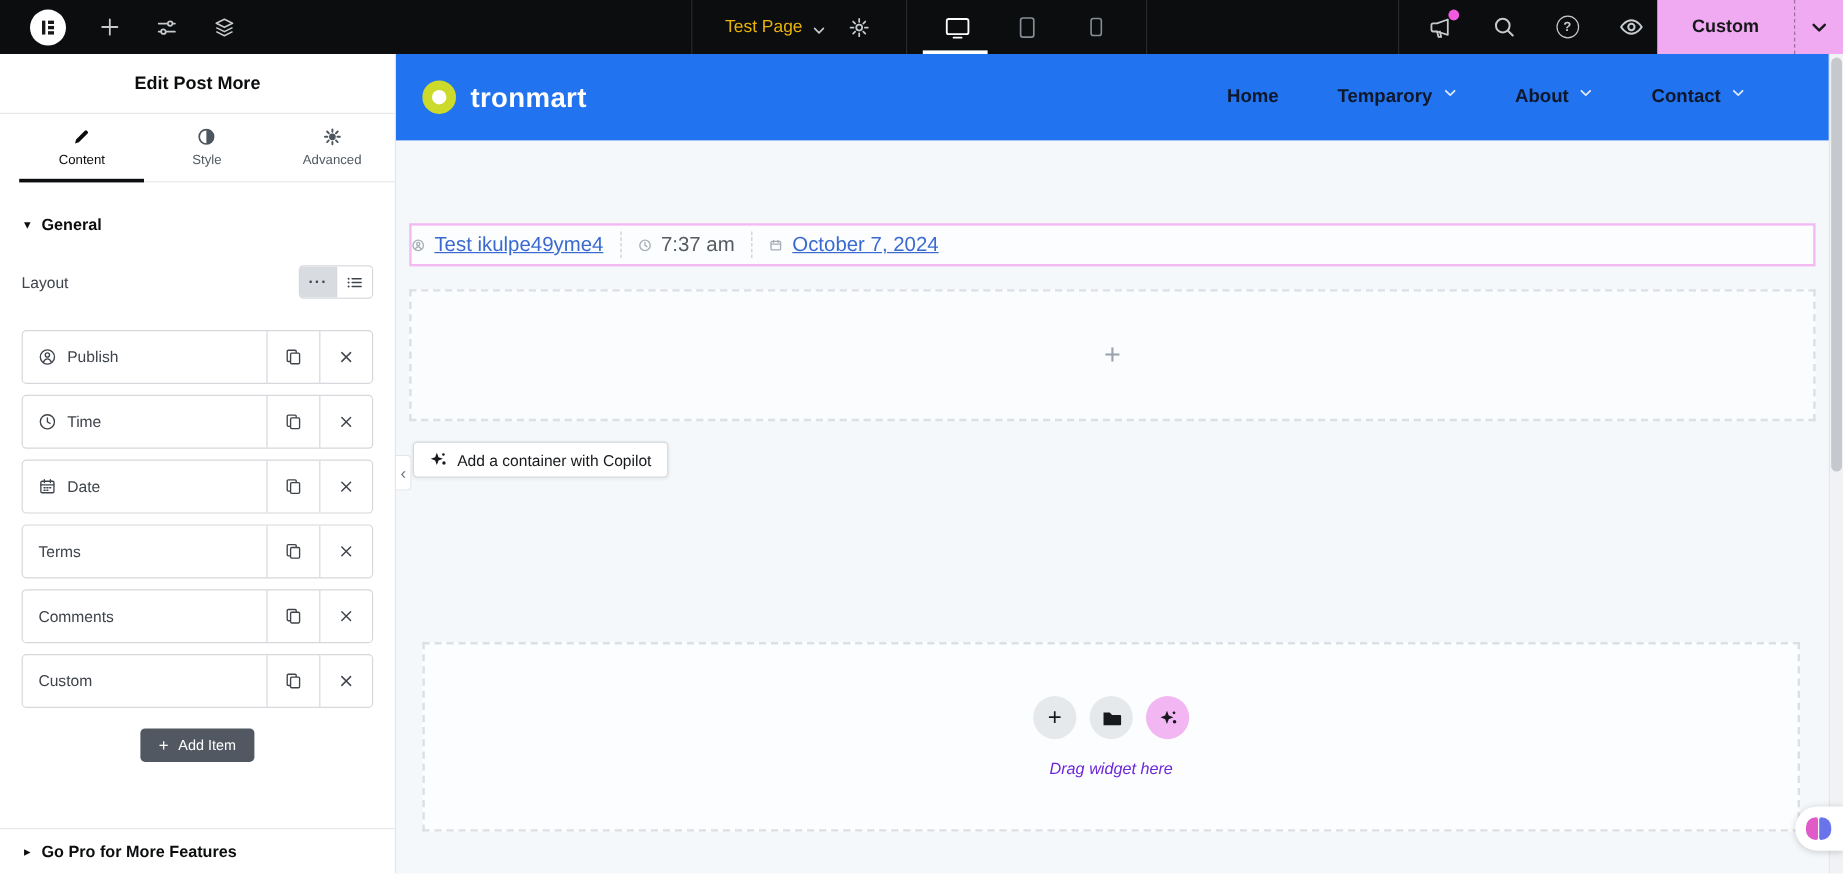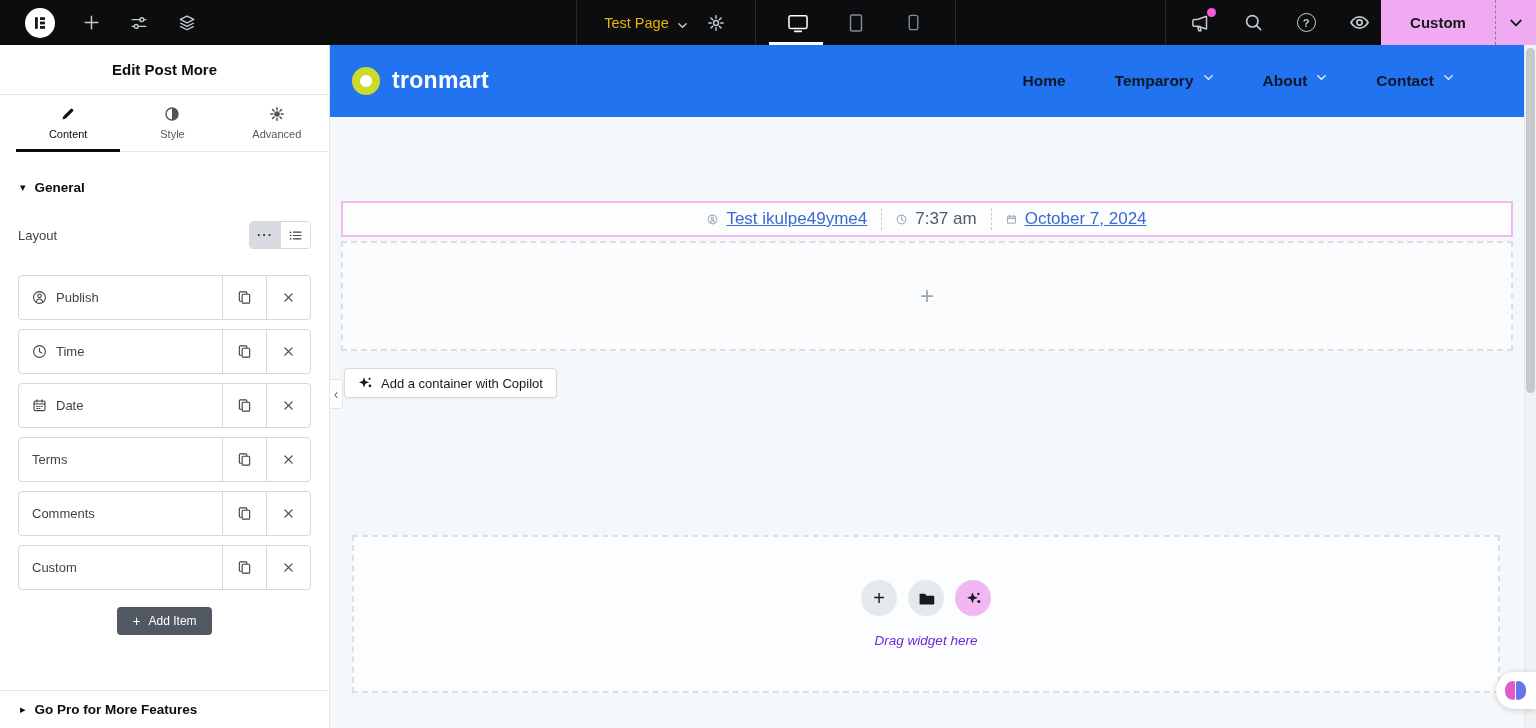--- a/index.html
+++ b/index.html
@@ -50,28 +50,28 @@
   .rep-label { flex:1; display:flex; align-items:center; gap:9px; padding-left:13px; font-size:13px; color:#3f444b; }
   .rep-cell { width:44px; border-left:1px solid #d5d8dc; display:flex; align-items:center; justify-content:center; color:#3f444b; cursor:pointer; }
   .add-item-row { margin-top:17px; display:flex; justify-content:center; }
   .add-item-btn { background:#515861; color:#fff; border:none; border-radius:4px; height:28px; padding:0 15px; font-size:12px; display:flex; align-items:center; gap:8px; cursor:pointer; font-family:inherit; }
   .add-item-plus { font-size:14px; }
   .panel-footer { flex:none; height:38px; border-top:1px solid #e6e9ec; display:flex; align-items:center; gap:9px; padding:0 20px; font-weight:700; font-size:13.5px; color:#0c0d0e; cursor:pointer; }
 
   
   .canvas { position:absolute; left:330px; top:45px; width:1206px; height:683px; background:#f5f8fa; overflow:hidden; }
   .site-header { position:absolute; left:0; top:0; right:0; height:72px; background:#2173ef; display:flex; align-items:center; padding:0 82px 0 22px; }
-  .logo { display:flex; align-items:flex-start; gap:12px; cursor:pointer; }
+  .logo { display:flex; align-items:center; gap:12px; cursor:pointer; }
   .logo-ring { width:28px; height:28px; border-radius:50%; border:8px solid #ccda2b; background:#fff; }
   .logo-text { color:#fff; font-size:23px; font-weight:700; letter-spacing:.3px; }
   .nav { margin-left:auto; display:flex; align-items:center; gap:49px; }
   .nav-item { display:flex; align-items:flex-start; gap:9px; color:#0f172a; font-weight:600; font-size:15.5px; cursor:pointer; }
   .nav-item .nv-ch { color:#dfe9fb; }
 
-  .post-info { position:absolute; left:11px; right:23px; top:156px; height:36px; background:#fbfdfe; border:2px solid #f3baf2; display:flex; align-items:center; justify-content:center; }
+  .post-info { position:absolute; left:11px; right:23px; top:141px; height:36px; background:#fbfdfe; border:2px solid #f3baf2; display:flex; align-items:center; }
   .pi-item { display:flex; align-items:center; gap:8px; font-size:17px; color:#555b61; }
   .pi-ico { color:#a7aeb5; display:flex; }
   .pi-link { color:#3a6ad0; text-decoration:underline; cursor:pointer; }
   .pi-sep { height:22px; border-left:1px dashed #c9cdd2; margin:0 14px; }
 
   .empty-container { position:absolute; left:11px; right:23px; top:196px; height:110px; border:2px dashed #dcdfe3; background:#fafcfd; display:flex; align-items:center; justify-content:center; }
   .ec-plus { font-size:24px; color:#9aa2ab; cursor:pointer; }
 
   .copilot-btn { position:absolute; left:14px; top:323px; height:30px; padding:0 13px; background:#fff; border:1px solid #d5d8dc; border-radius:4px; display:flex; align-items:center; gap:9px; font-weight:400; font-size:13px; color:#17191c; box-shadow:0 1px 3px rgba(0,0,0,.07); cursor:pointer; font-family:inherit; }
   .collapse-handle { position:absolute; left:0; top:334px; width:13px; height:30px; background:#fff; border:1px solid #e3e5e8; border-left:none; border-radius:0 4px 4px 0; display:flex; align-items:center; justify-content:center; color:#69727d; font-size:14px; cursor:pointer; }

